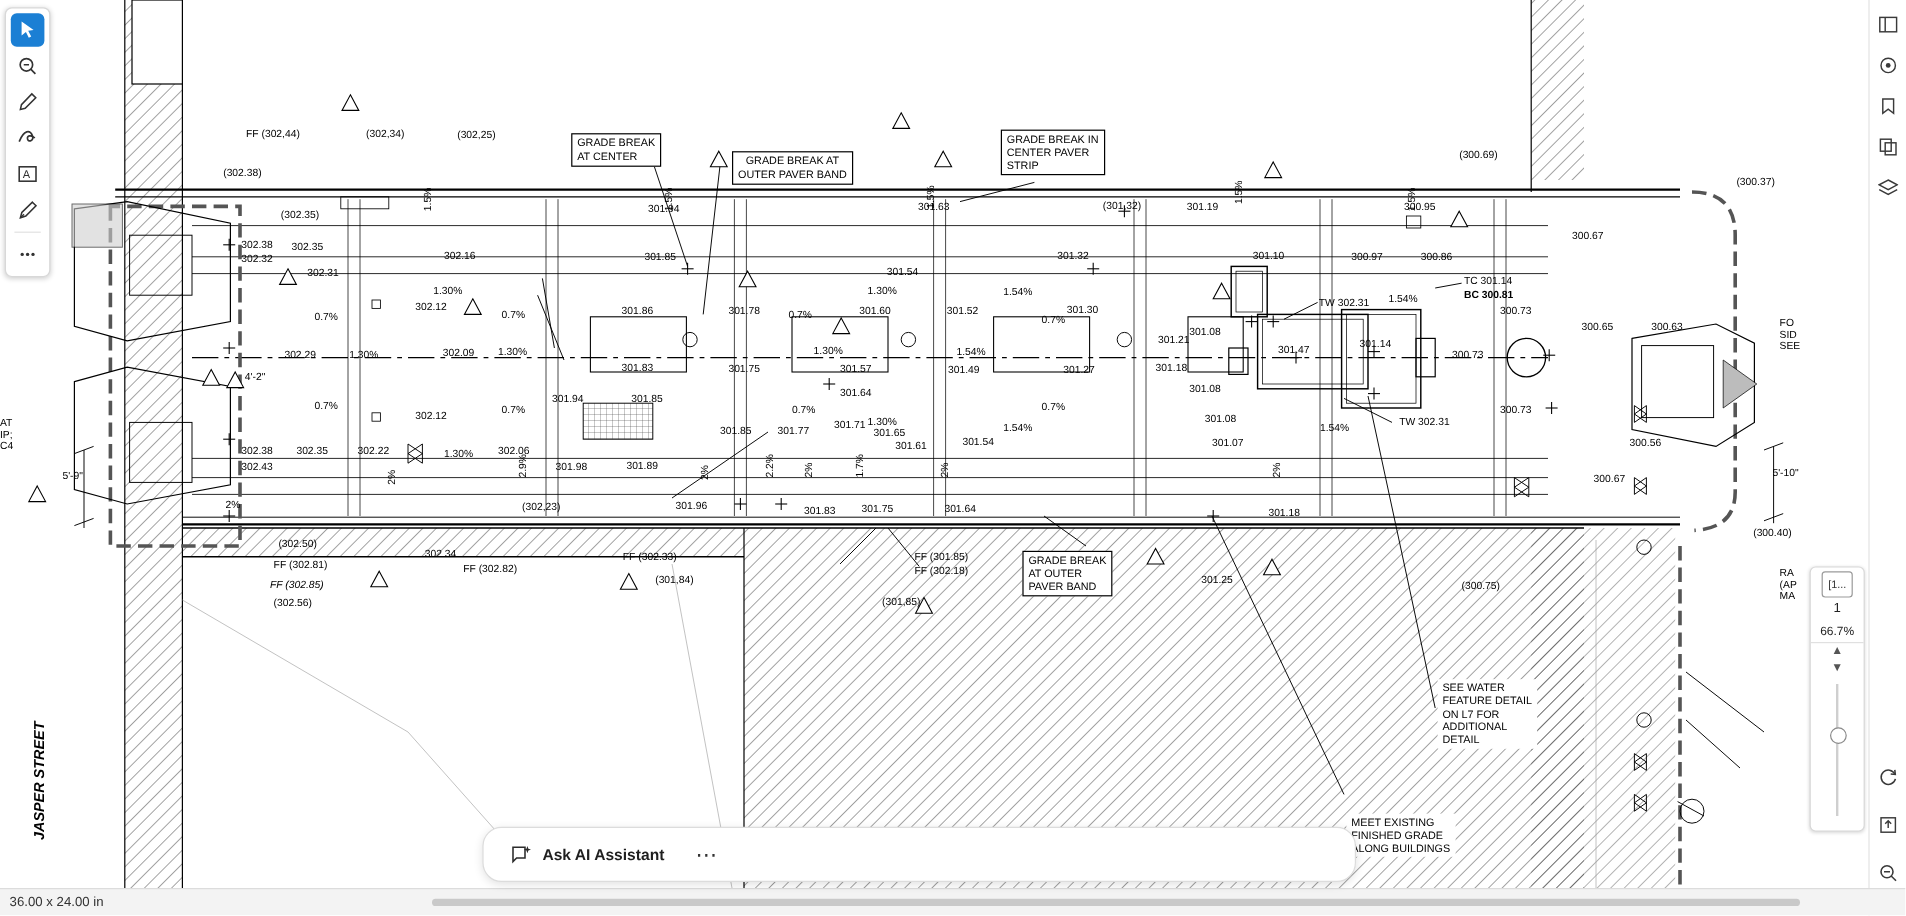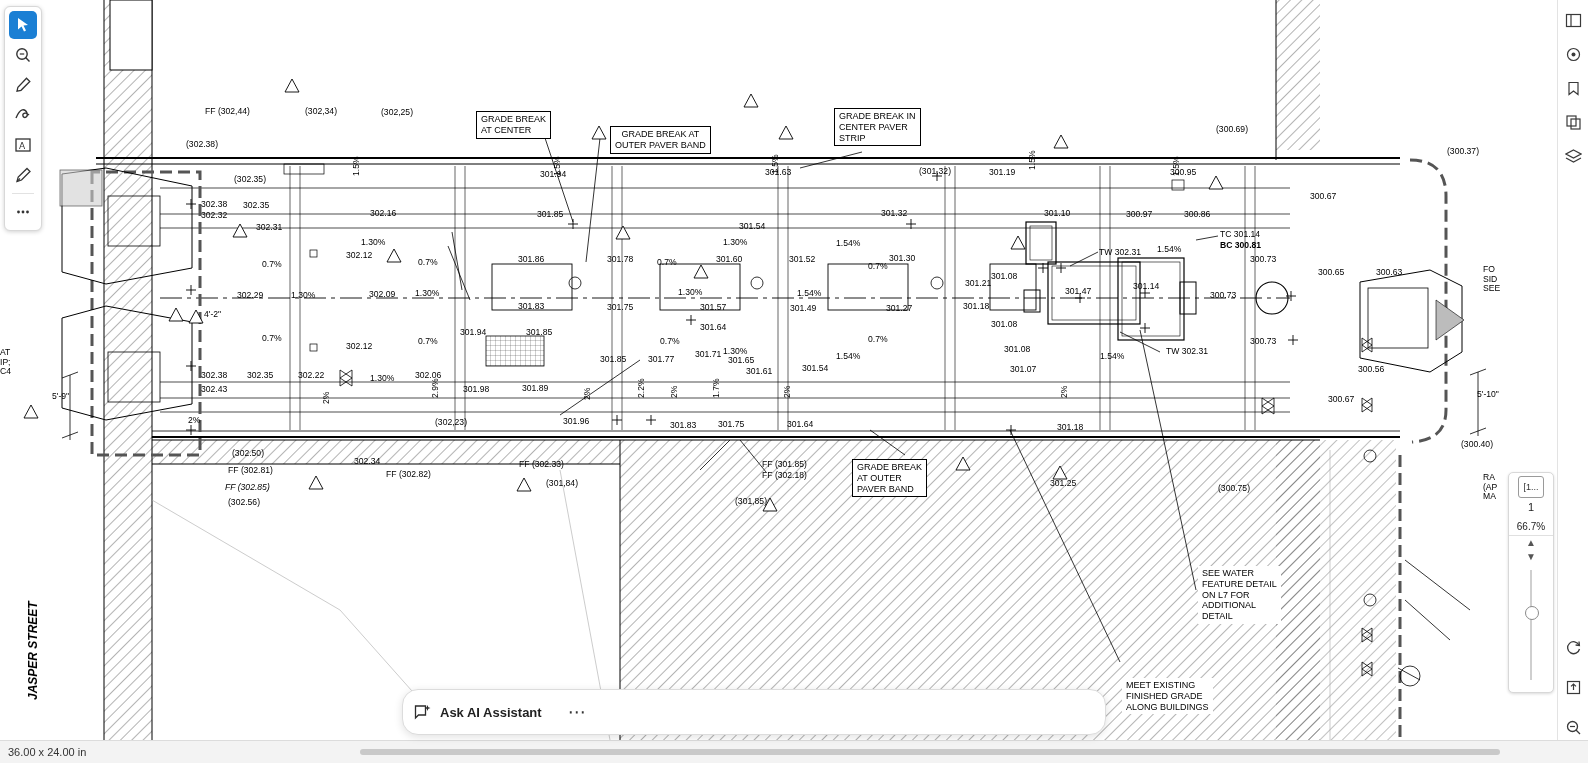--- a/index.html
+++ b/index.html
@@ -116,21 +116,21 @@
 
   
   #ai-bar {
     position: absolute; left: 402px; bottom: 28px;
     width: 682px; height: 44px;
     background: #fff;
     border: 1px solid #dcdcdc;
     border-radius: 16px;
     box-shadow: 0 2px 8px rgba(0,0,0,.12);
     display: flex; align-items: center;
-    padding: 0 10px;
+    padding: 0 22px;
     z-index: 50;
   }
   #ai-icon { color: #2b2b2b; margin-right: 8px; display:flex; }
   #ai-label { font-size: 13px; font-weight: 600; color: #1f1f1f; margin-right: 16px; white-space: nowrap;}
   #ai-input-wrap {
     flex: 1; height: 28px;
     background: #f4f4f4;
     border-radius: 5px;
     display: flex; align-items: center;
     padding: 0 8px;
@@ -465,21 +465,21 @@
       <div class="lbl sm" style="left: 881px; top: 209px;">301.32</div>
       <div class="lbl sm" style="left: 889px; top: 254px;">301.30</div>
       <div class="lbl sm" style="left: 965px; top: 255px; margin-top: 24px;">301.21</div>
       <div class="lbl sm" style="left: 886px; top: 304px;">301.27</div>
       <div class="lbl sm" style="left: 963px; top: 302px;">301.18</div>
       <div class="lbl sm" style="left: 991px; top: 272px;">301.08</div>
       <div class="lbl sm" style="left: 991px; top: 320px;">301.08</div>
       <div class="lbl sm" style="left: 1004px; top: 345px;">301.08</div>
       <div class="lbl sm" style="left: 1010px; top: 365px;">301.07</div>
       <div class="lbl sm" style="left: 1057px; top: 423px;">301.18</div>
-      <div class="lbl sm" style="left: 1050px; top: 479px; text-align: center;">301.25</div>
+      <div class="lbl sm" style="left: 1001px; top: 479px; text-align: center;">301.25</div>
       <div class="lbl sm" style="left: 919px; top: 167px;">(301,32)</div>
       <div class="lbl sm" style="left: 989px; top: 168px;">301.19</div>
       <div class="lbl sm" style="left: 1044px; top: 209px;">301.10</div>
       <div class="lbl sm" style="left: 1170px; top: 168px;">300.95</div>
       <div class="lbl sm" style="left: 1126px; top: 210px;">300.97</div>
       <div class="lbl sm" style="left: 1184px; top: 210px;">300.86</div>
       <div class="lbl sm" style="left: 1310px; top: 192px;">300.67</div>
       <div class="lbl sm" style="left: 1250px; top: 255px;">300.73</div>
       <div class="lbl sm" style="left: 1210px; top: 291px;">300.73</div>
       <div class="lbl sm" style="left: 1250px; top: 337px;">300.73</div>

